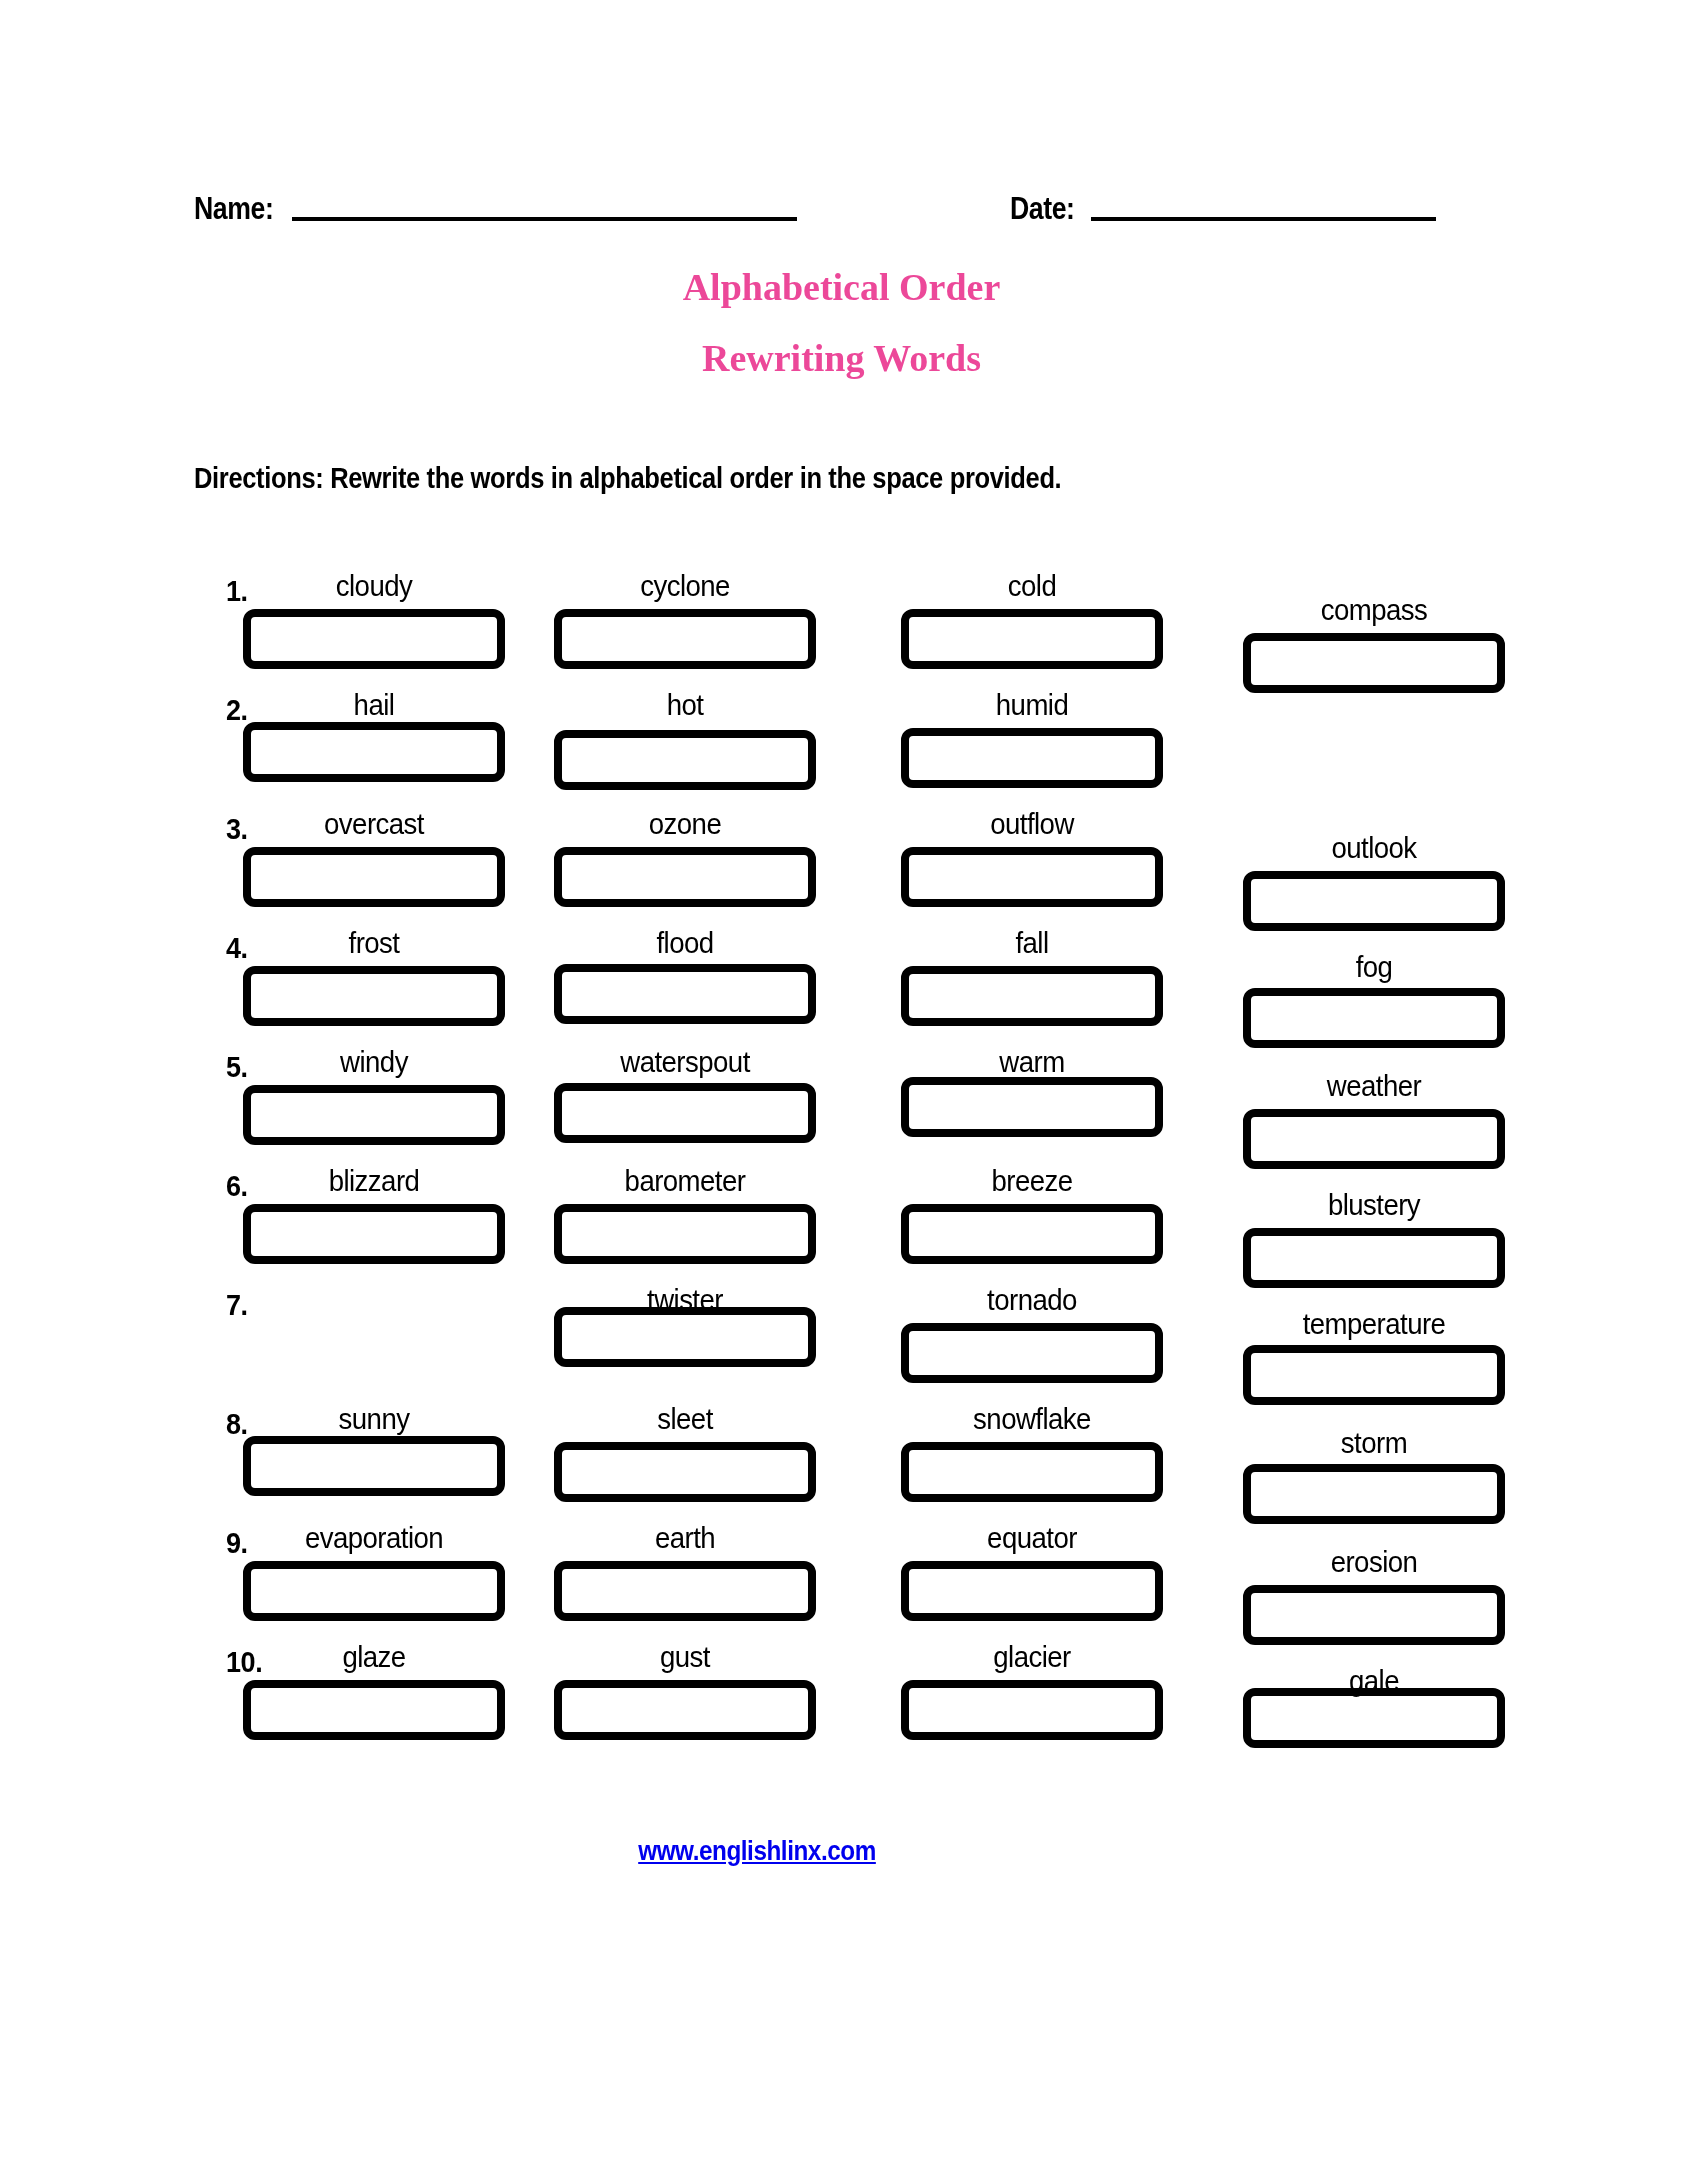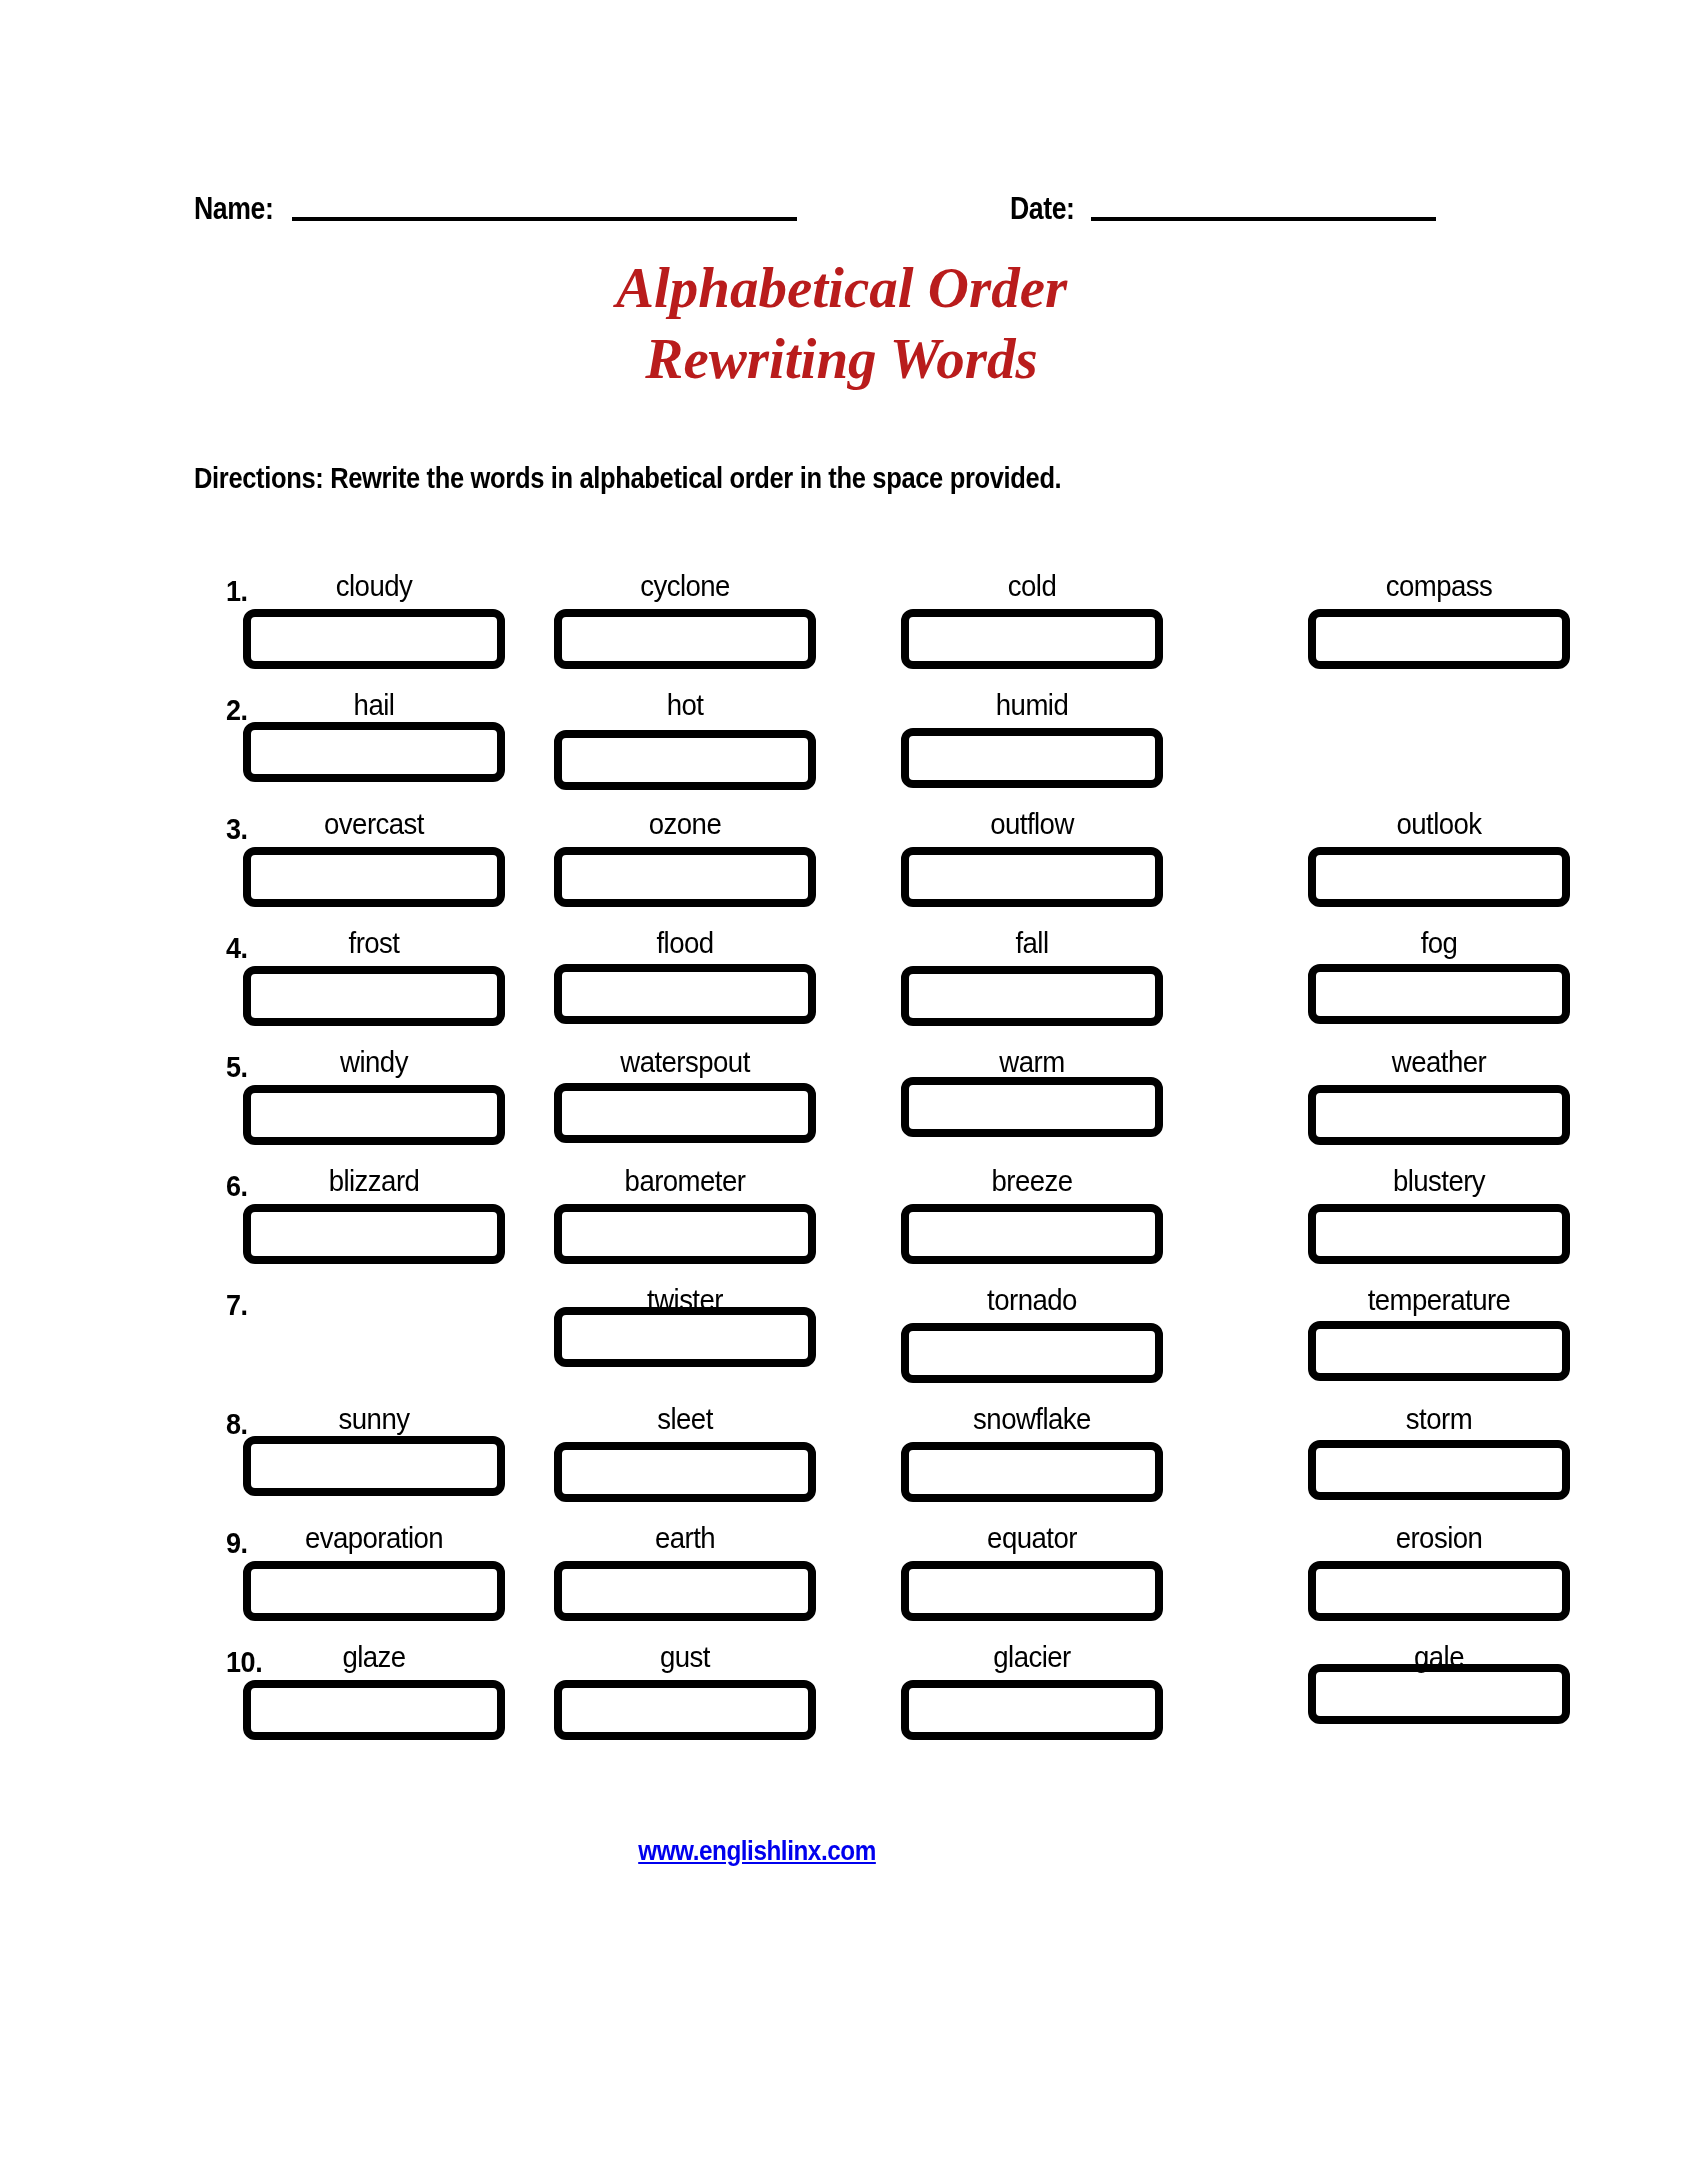--- a/index.html
+++ b/index.html
@@ -60,25 +60,24 @@
   .title-block {
     position: absolute;
     top: 252px;
     left: 0;
     width: 1683px;
     text-align: center;
   }
   .title-line {
     font-family: "Liberation Serif", serif;
     font-weight: bold;
-    font-size: 57px;
+    font-size: 38px;
     line-height: 71px;
     letter-spacing: 0px;
-    color: #b91c1c;
-    font-style: italic;
+    color: #ec4899;
   }
 
   
   .directions {
     position: absolute;
     top: 462px;
     left: 194px;
     font-family: "Liberation Sans", sans-serif;
     font-weight: bold;
     font-size: 29px;
@@ -128,21 +127,21 @@
     border: 8px solid #000000;
     border-radius: 12px;
     background: #ffffff;
     box-sizing: content-box;
   }
 
   
   .col-0 { left: 243px; }
   .col-1 { left: 554px; }
   .col-2 { left: 901px; }
-  .col-3 { left: 1308px; }
+  .col-3 { left: 1243px; margin-top: 24px; }
 
   
   .footer {
     position: absolute;
     top: 1836px;
     left: 0;
     width: 1515px;
     text-align: center;
   }
   .footer-link {

